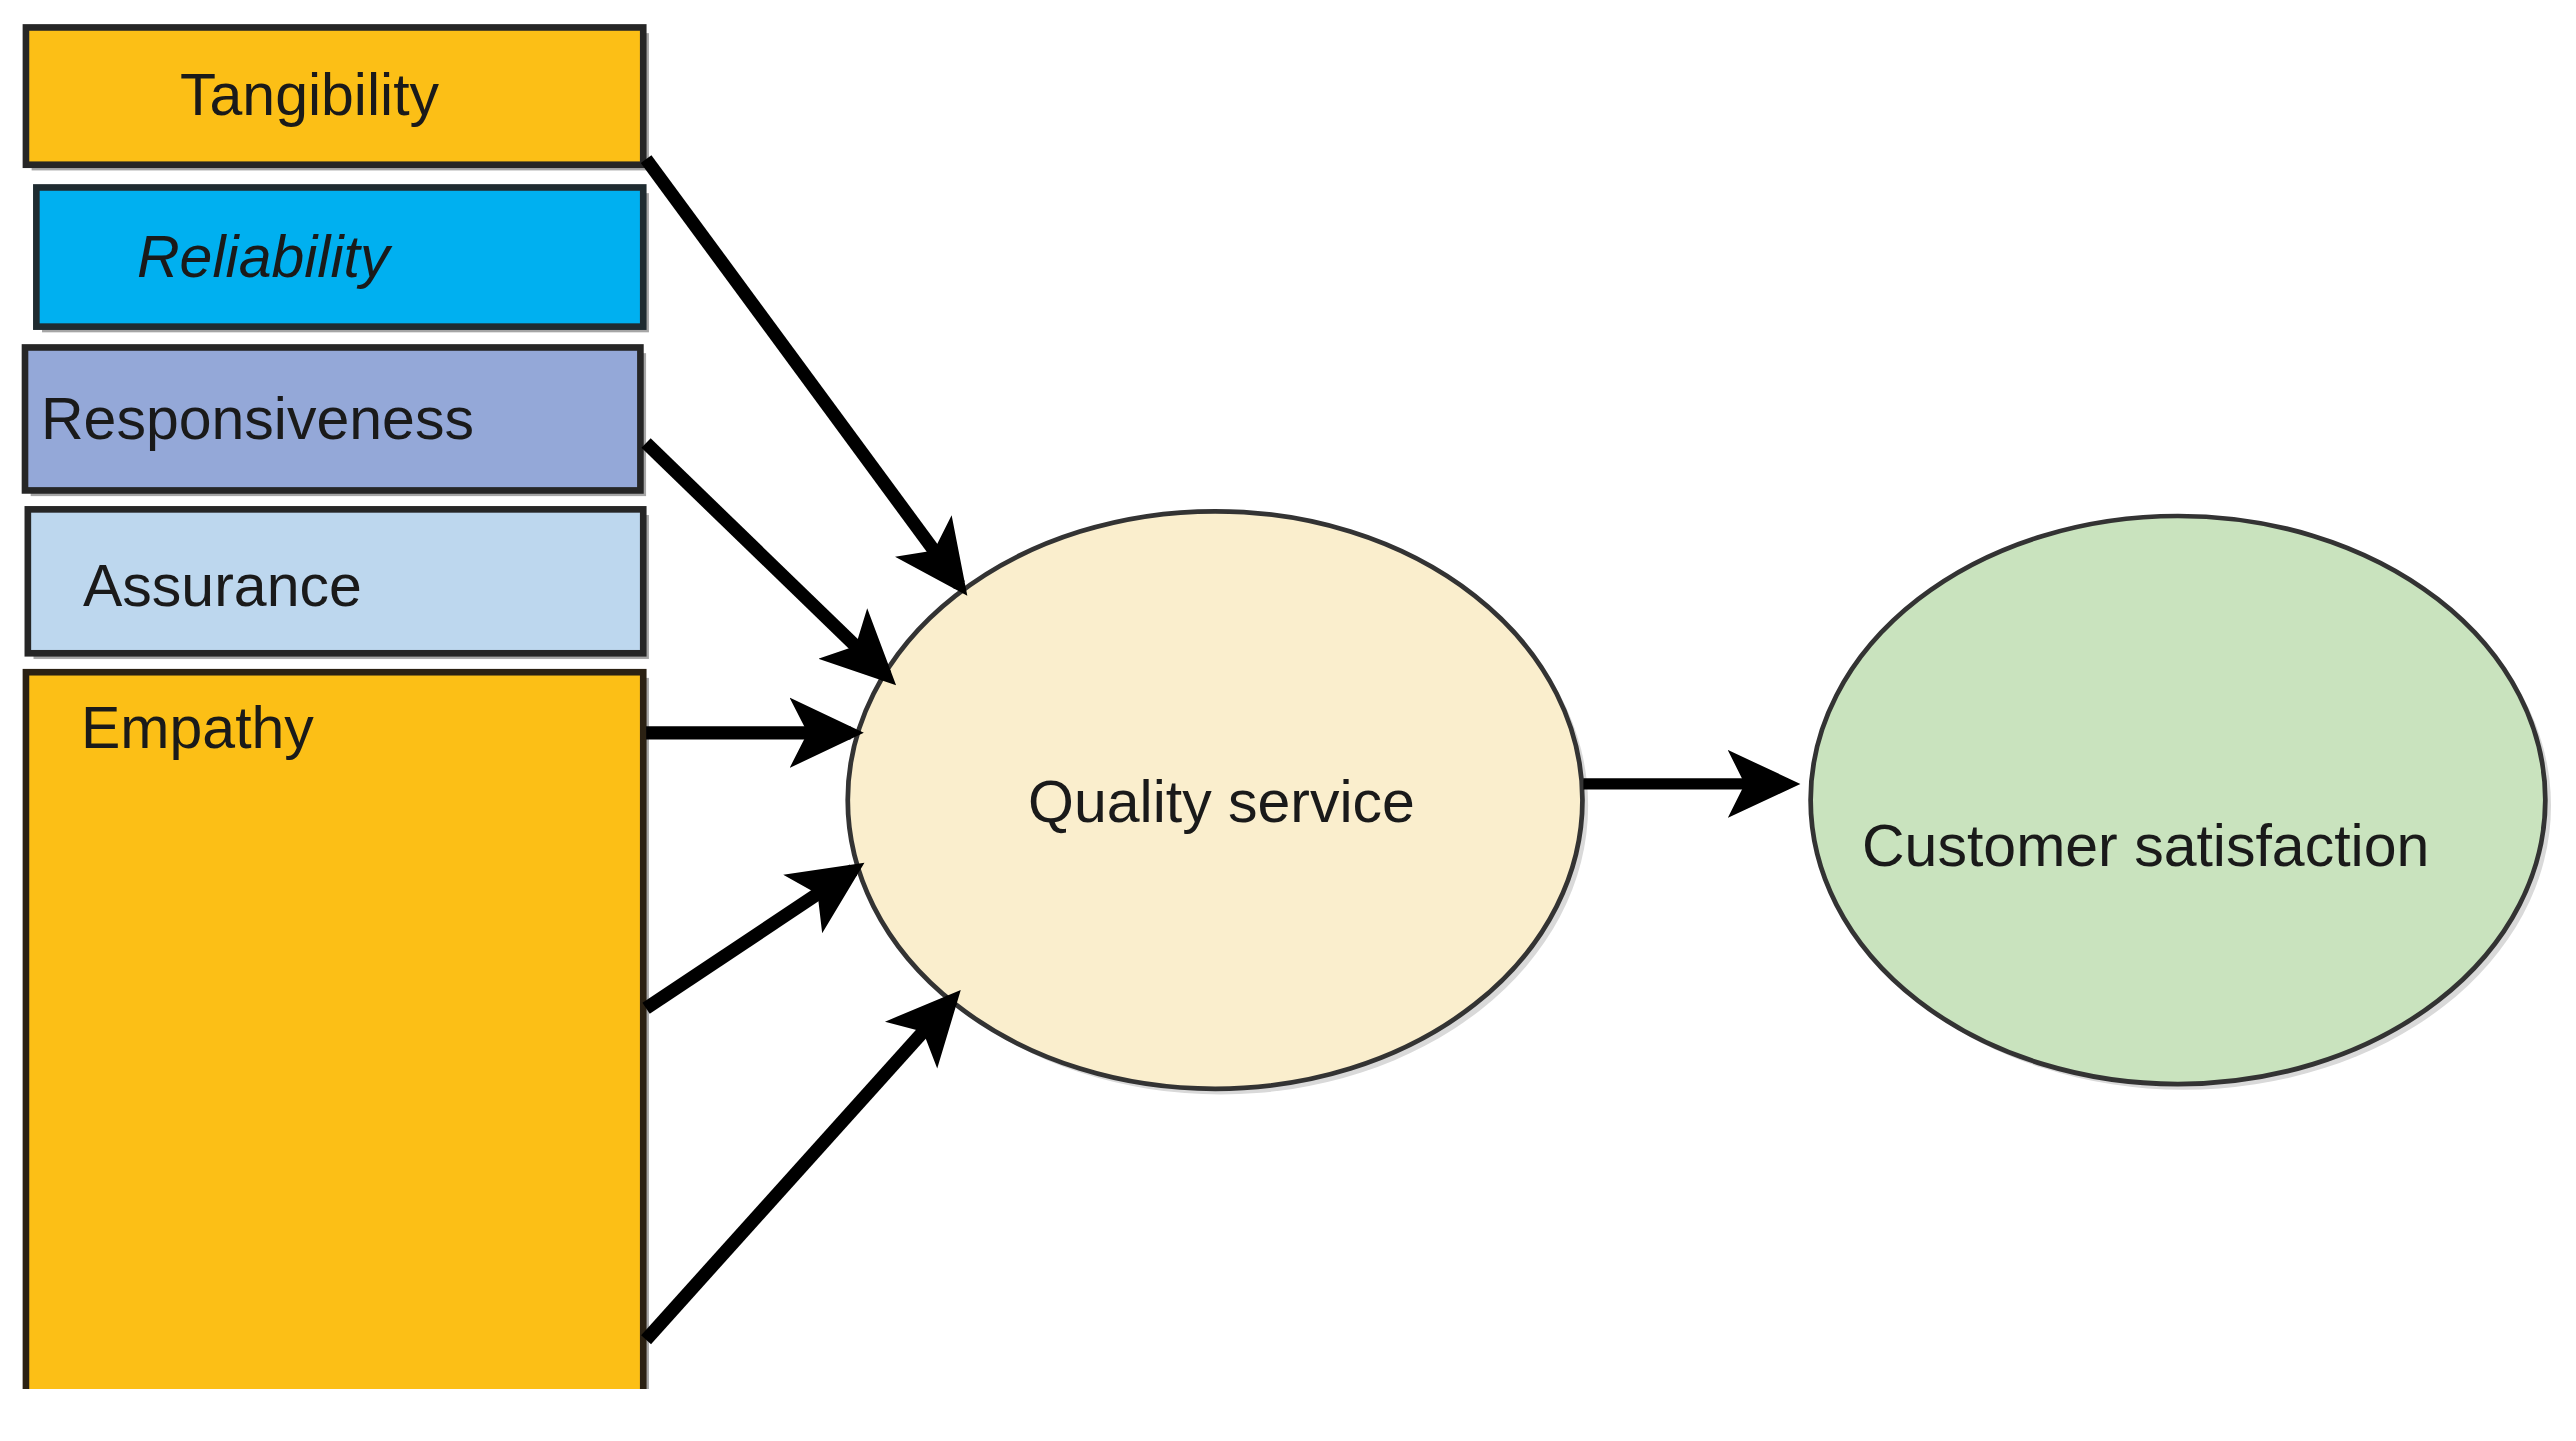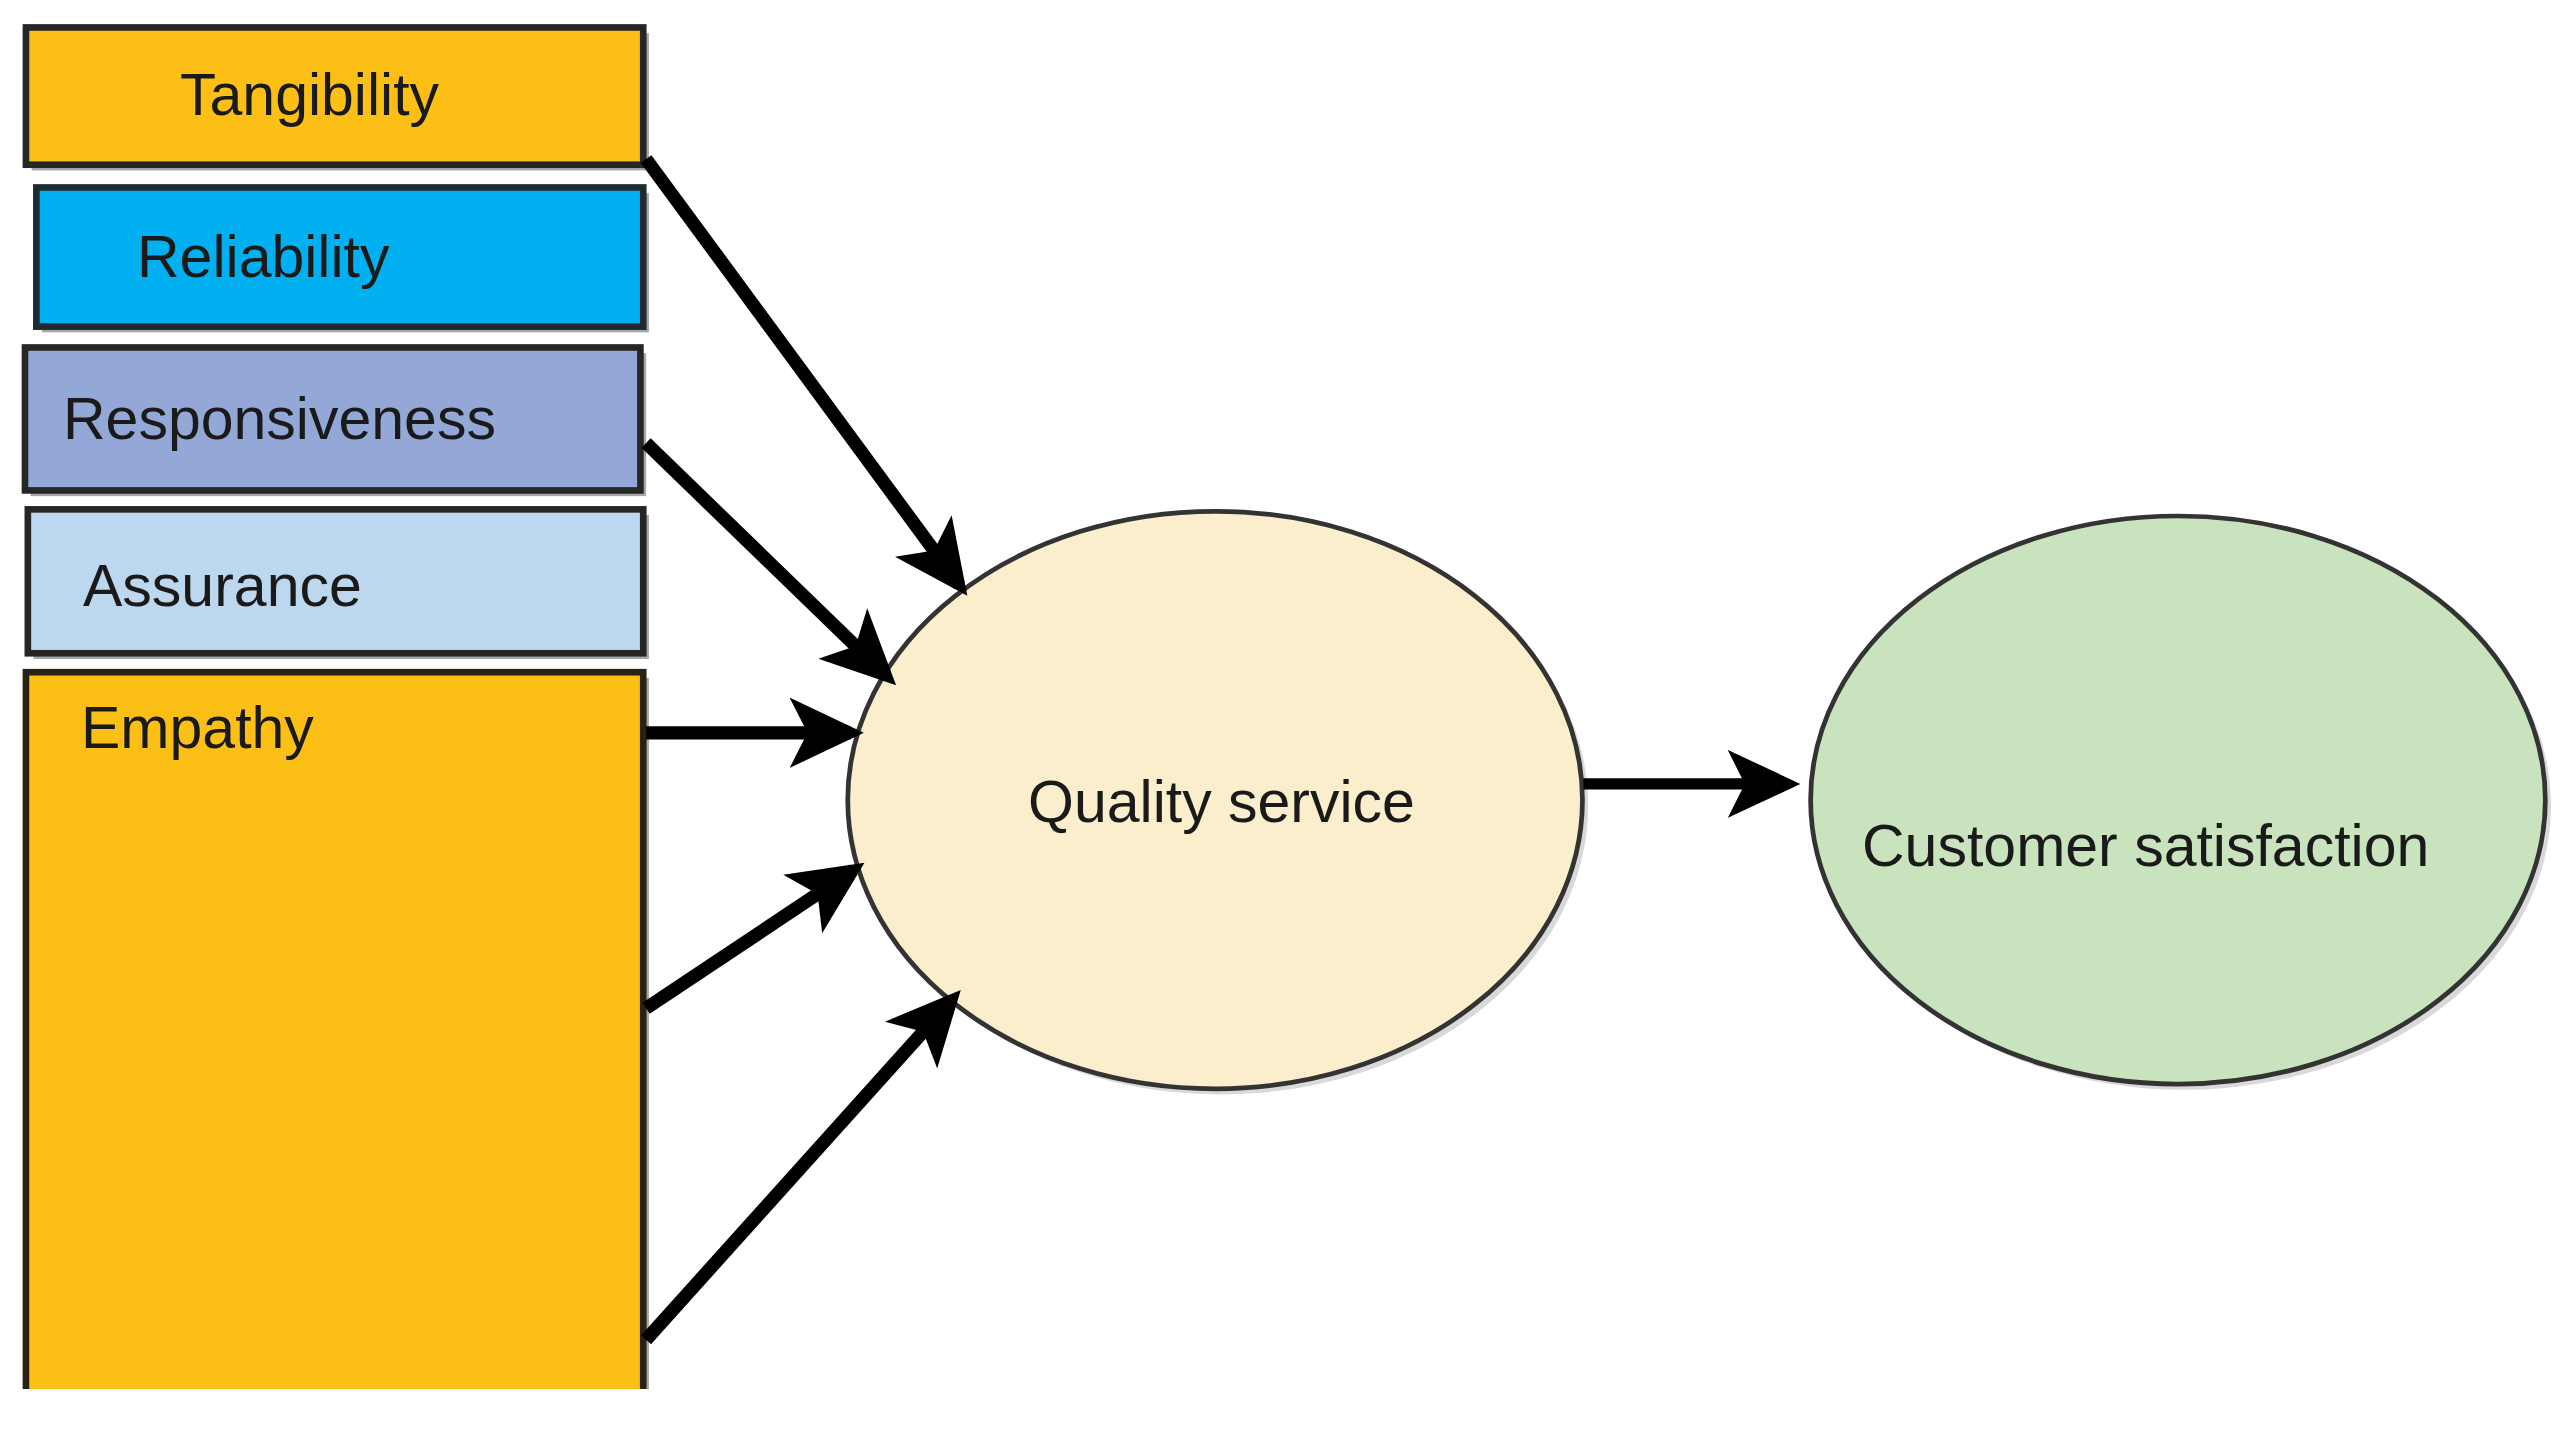--- a/index.html
+++ b/index.html
@@ -79,23 +79,23 @@
       <line x1="682" y1="468" x2="936" y2="714" stroke-width="14" marker-end="url(#arrowhead-big)"></line>
       <line x1="682" y1="774" x2="898" y2="774" stroke-width="14" marker-end="url(#arrowhead-big)"></line>
       <line x1="682" y1="1065" x2="901" y2="919" stroke-width="14" marker-end="url(#arrowhead-big)"></line>
       <line x1="682" y1="1415" x2="1005" y2="1056" stroke-width="14" marker-end="url(#arrowhead-big)"></line>
       <line x1="1672" y1="828" x2="1888" y2="828" stroke-width="12" marker-end="url(#arrowhead-small)"></line>
     </g>
   </svg>
 
   <div class="node-label box-label" style="left:180px; top:66px;">Tangibility</div>
 
-  <div class="node-label box-label" style="left:137px; top:228px;">Reliability</div>
+  <div class="node-label box-label" style="left:137px; top:228px;font-style:italic;">Reliability</div>
 
-  <div class="node-label box-label" style="left:63px; top:390px;">Responsiveness</div>
+  <div class="node-label box-label" style="left:41px; top:390px;">Responsiveness</div>
 
   <div class="node-label box-label" style="left:83px; top:557px;">Assurance</div>
 
   <div class="node-label box-label" style="left:81px; top:699px;">Empathy</div>
 
   <div class="node-label ellipse-label" style="left:1028px; top:773px;">Quality service</div>
 
   <div class="node-label ellipse-label" style="left:1862px; top:773px;margin-top:44px;">Customer satisfaction</div>
 
 </div>

